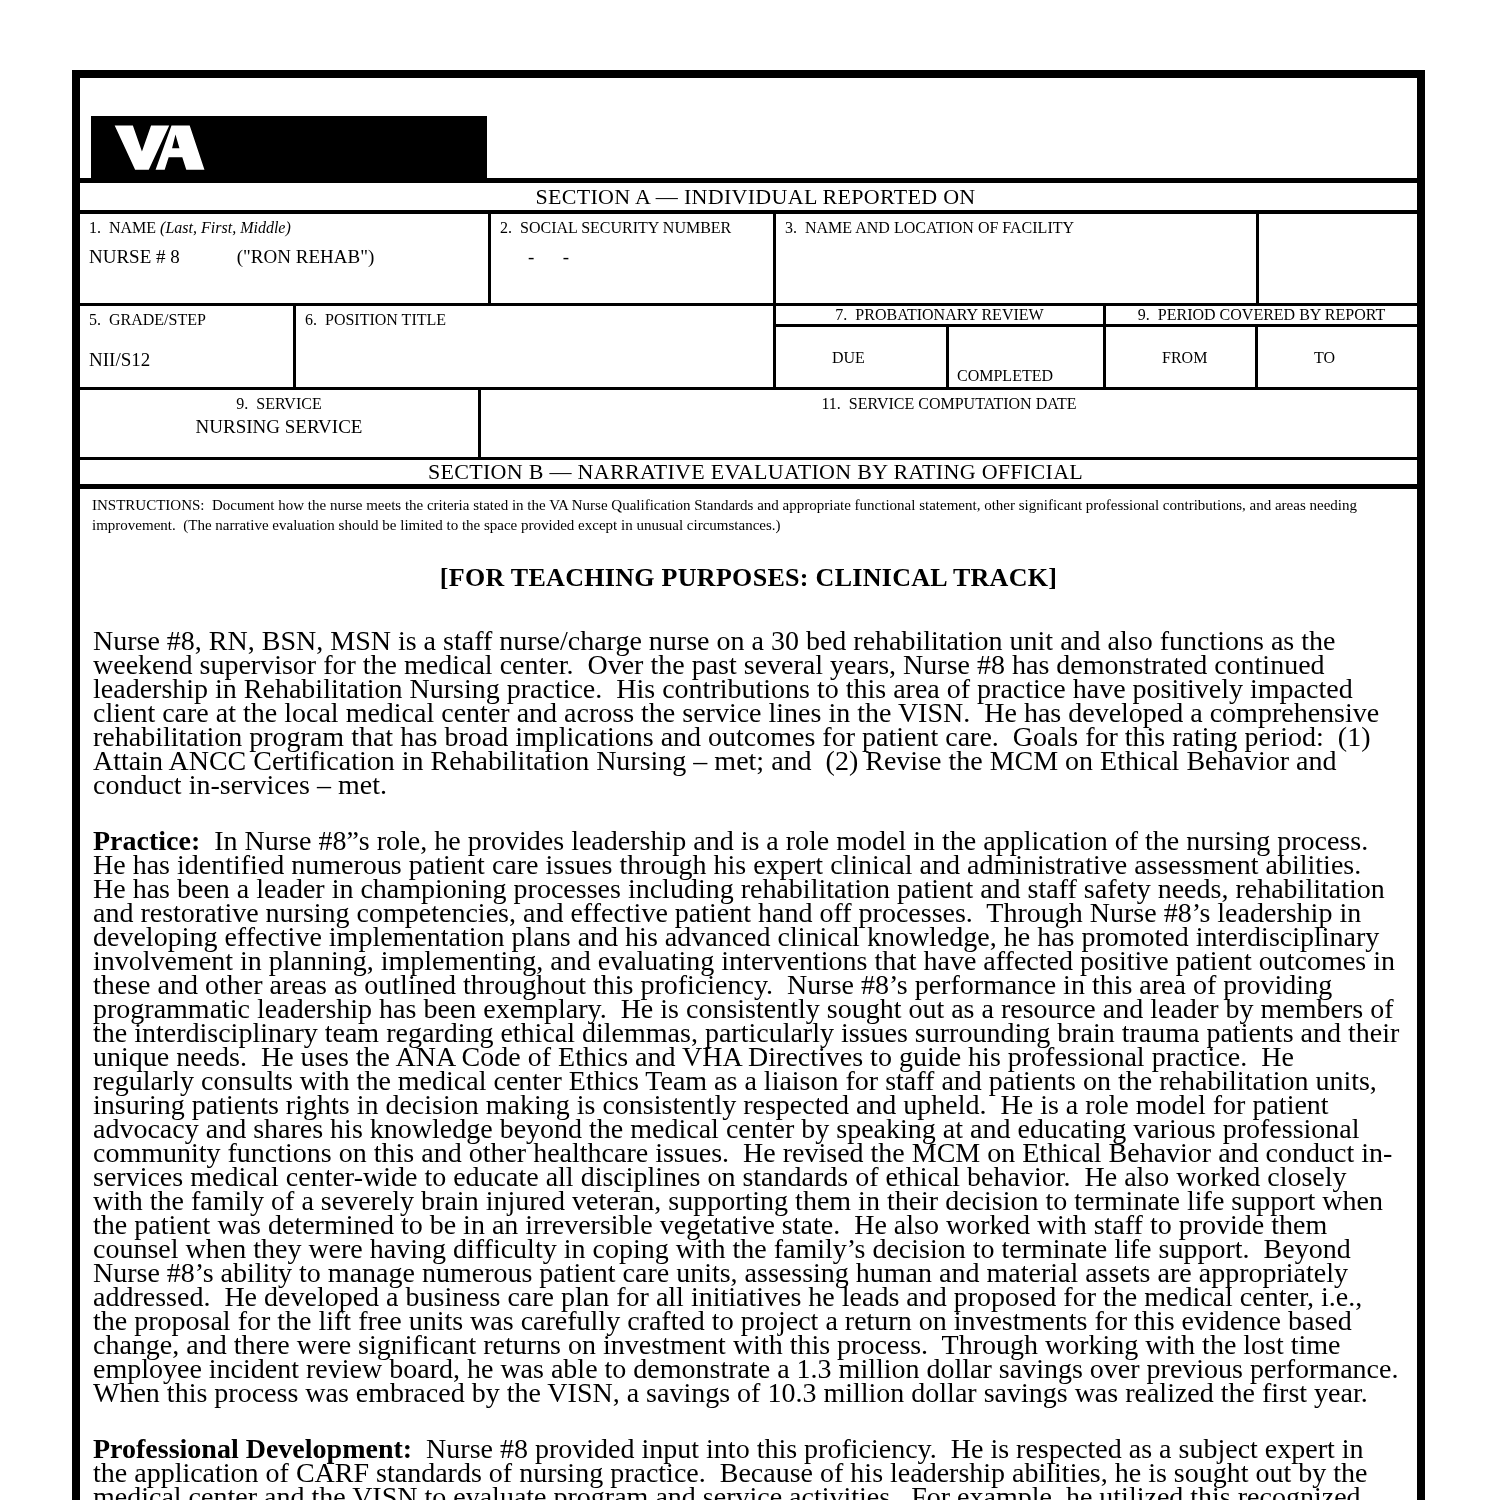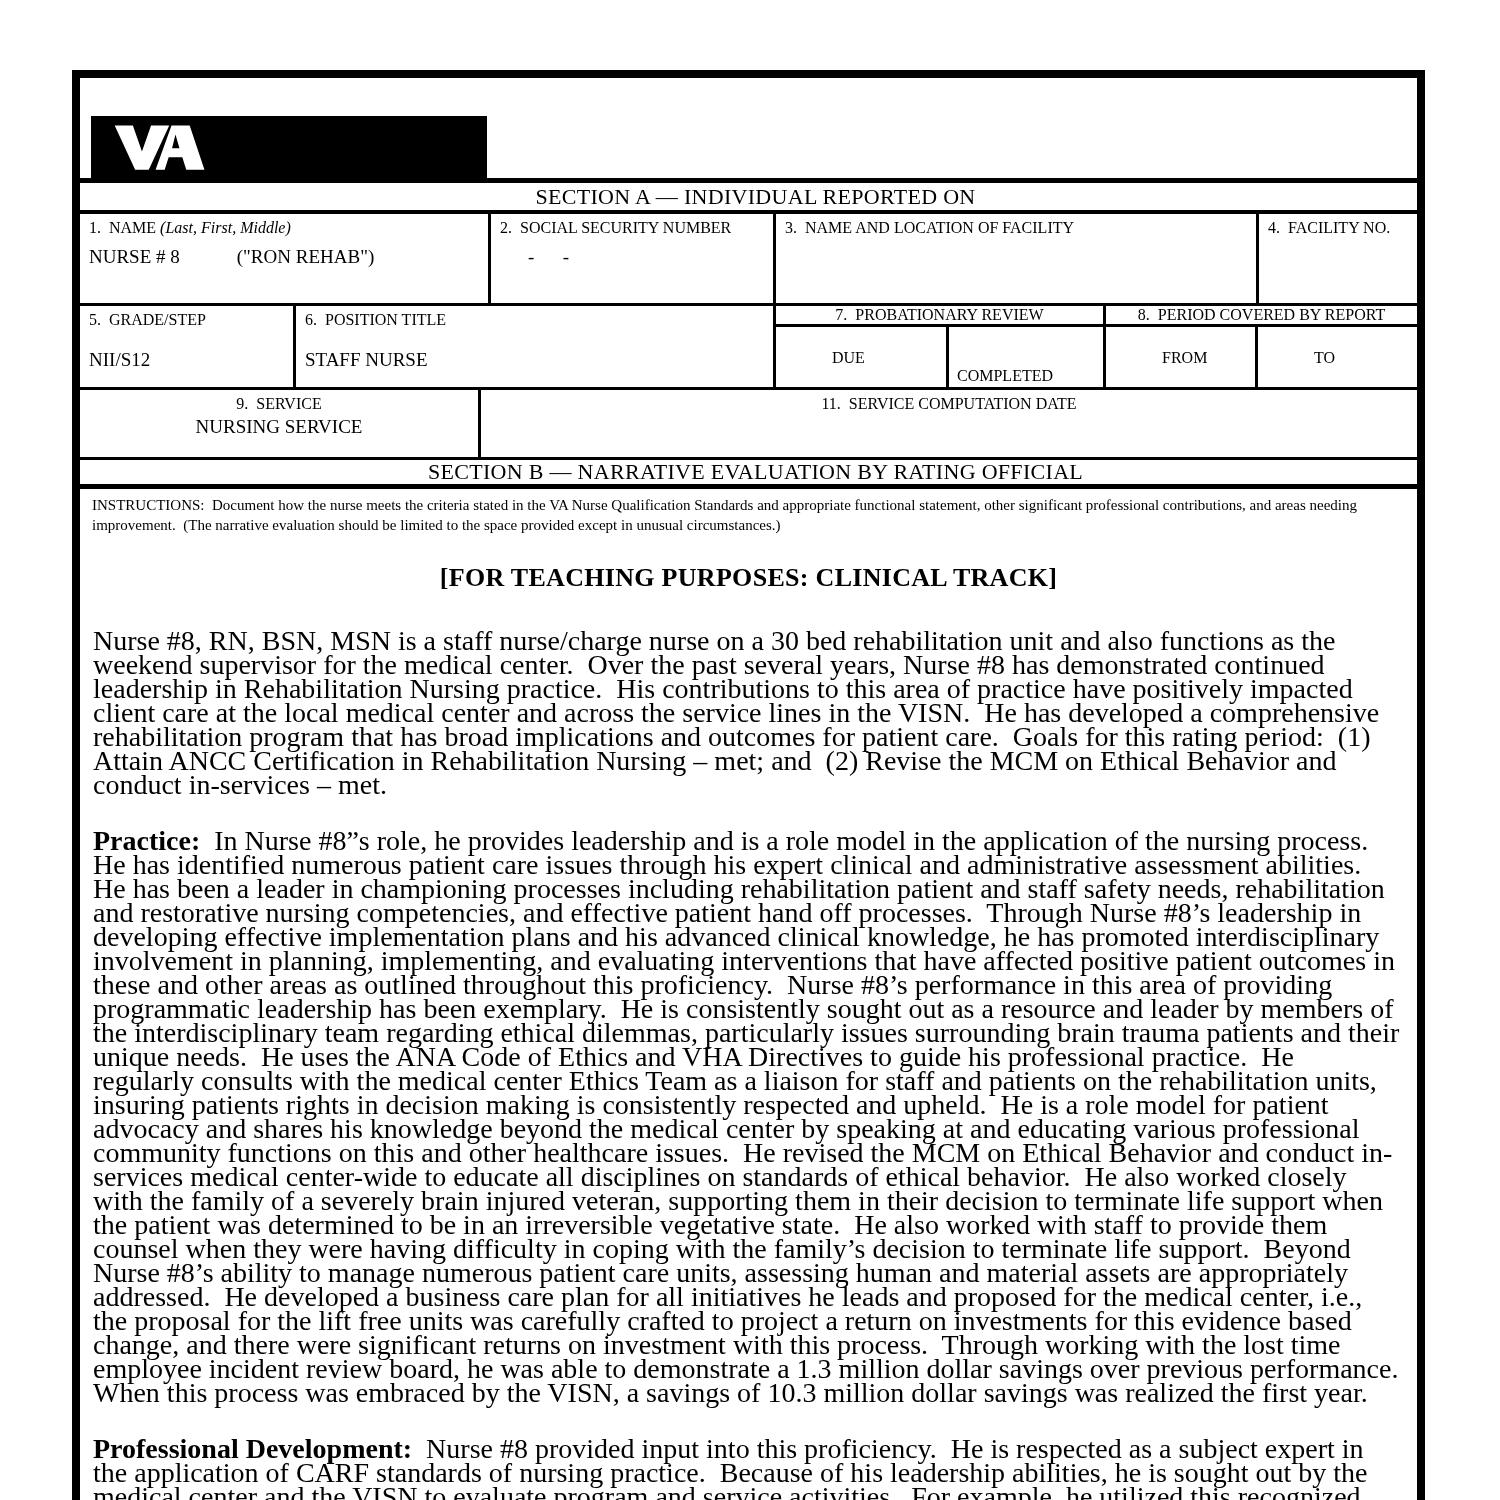--- a/index.html
+++ b/index.html
@@ -101,50 +101,45 @@
         <span class="val val-mid">NURSE # 8            ("RON REHAB")</span>
       </div>
       <div class="cell" style="width:285px">
         <span class="lbl">2.  SOCIAL SECURITY NUMBER</span>
         <span class="val val-ssn">-      -</span>
       </div>
       <div class="cell" style="width:483px">
         <span class="lbl">3.  NAME AND LOCATION OF FACILITY</span>
         <span class="val val-mid"></span>
       </div>
-      <div class="cell last">
-        <span class="lbl">4.  FACILITY NO.</span>
-        <span class="val val-mid"></span>
-      </div>
     </div>
 
     <div class="grid-row row2">
       <div class="cell" style="width:216px">
         <span class="lbl">5.  GRADE/STEP</span>
         <span class="val val-low">NII/S12</span>
       </div>
       <div class="cell" style="width:480px">
         <span class="lbl">6.  POSITION TITLE</span>
-        <span class="val val-low">STAFF NURSE</span>
       </div>
       <div class="cell comp" style="width:330px">
         <div class="comp-hd">7.  PROBATIONARY REVIEW</div>
         <div class="comp-body">
           <div class="sub" style="width:173px">
             <span>DUE</span>
             <span class="val"></span>
           </div>
           <div class="sub last">
             <span>COMPLETED</span>
             <span class="val"></span>
           </div>
         </div>
       </div>
       <div class="cell comp last">
-        <div class="comp-hd">8.  PERIOD COVERED BY REPORT</div>
+        <div class="comp-hd">9.  PERIOD COVERED BY REPORT</div>
         <div class="comp-body">
           <div class="sub" style="width:152px">
             <span>FROM</span>
             <span class="val"></span>
           </div>
           <div class="sub last">
             <span>TO</span>
             <span class="val"></span>
           </div>
         </div>

